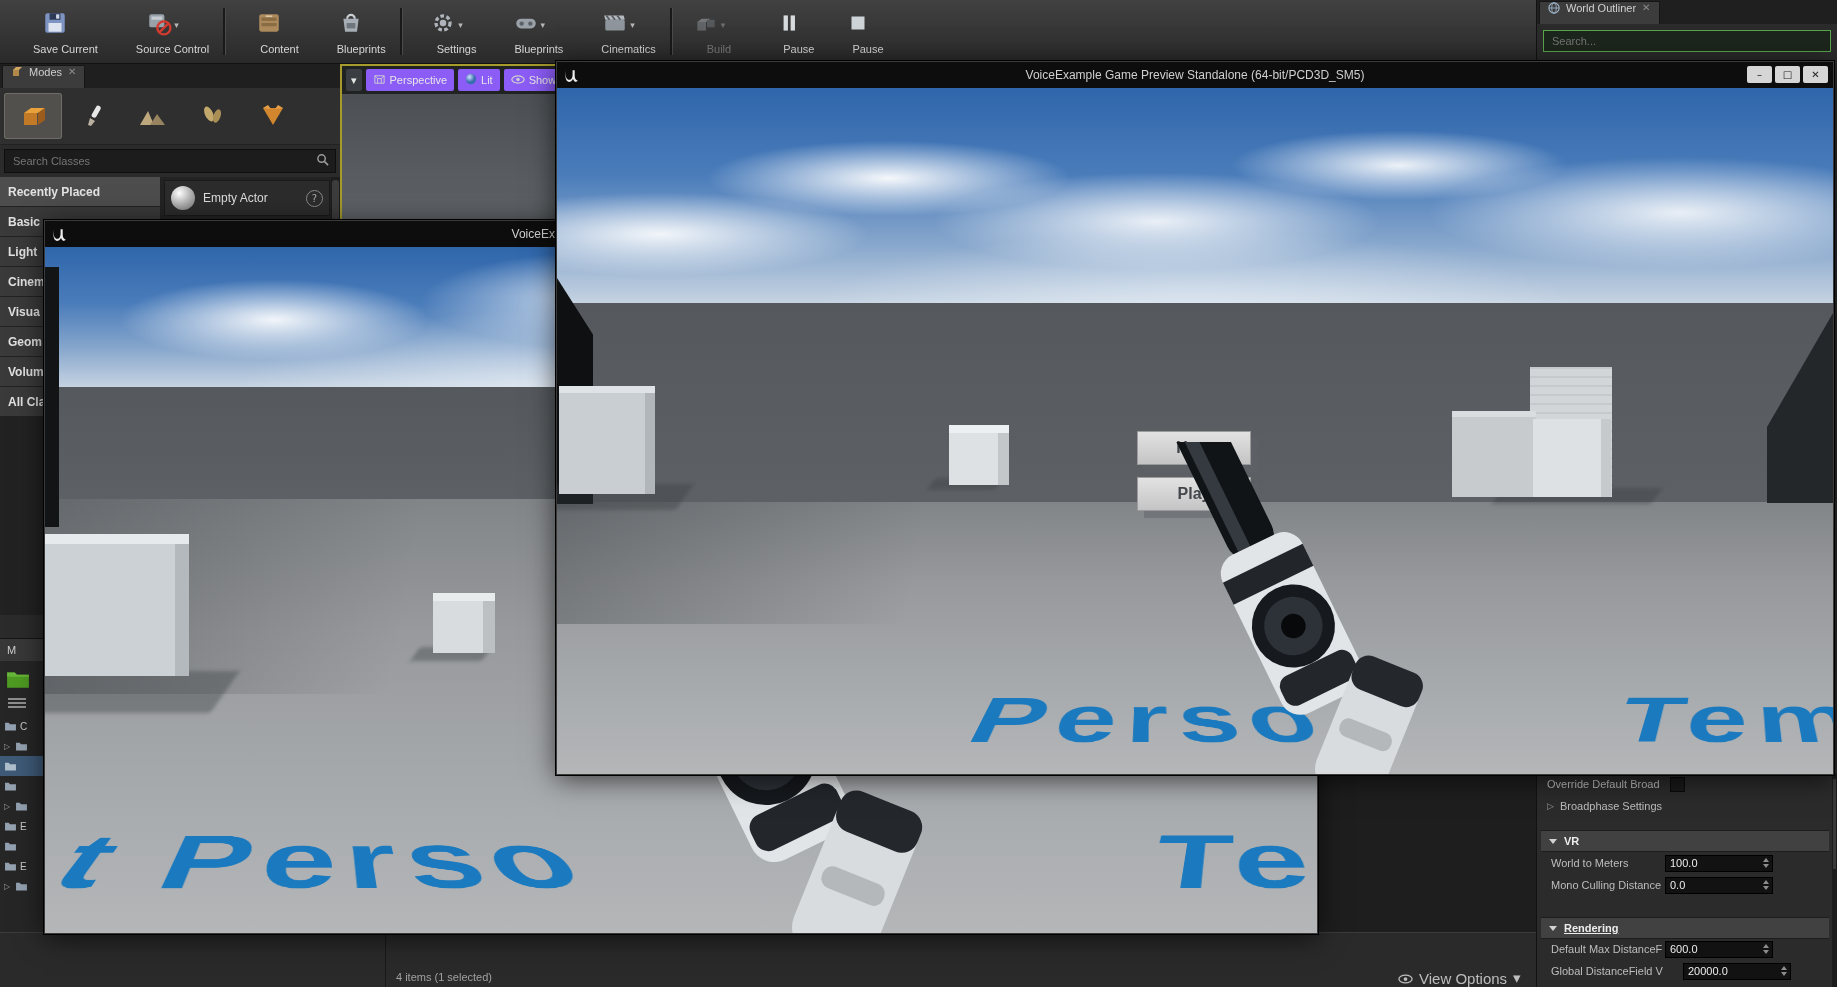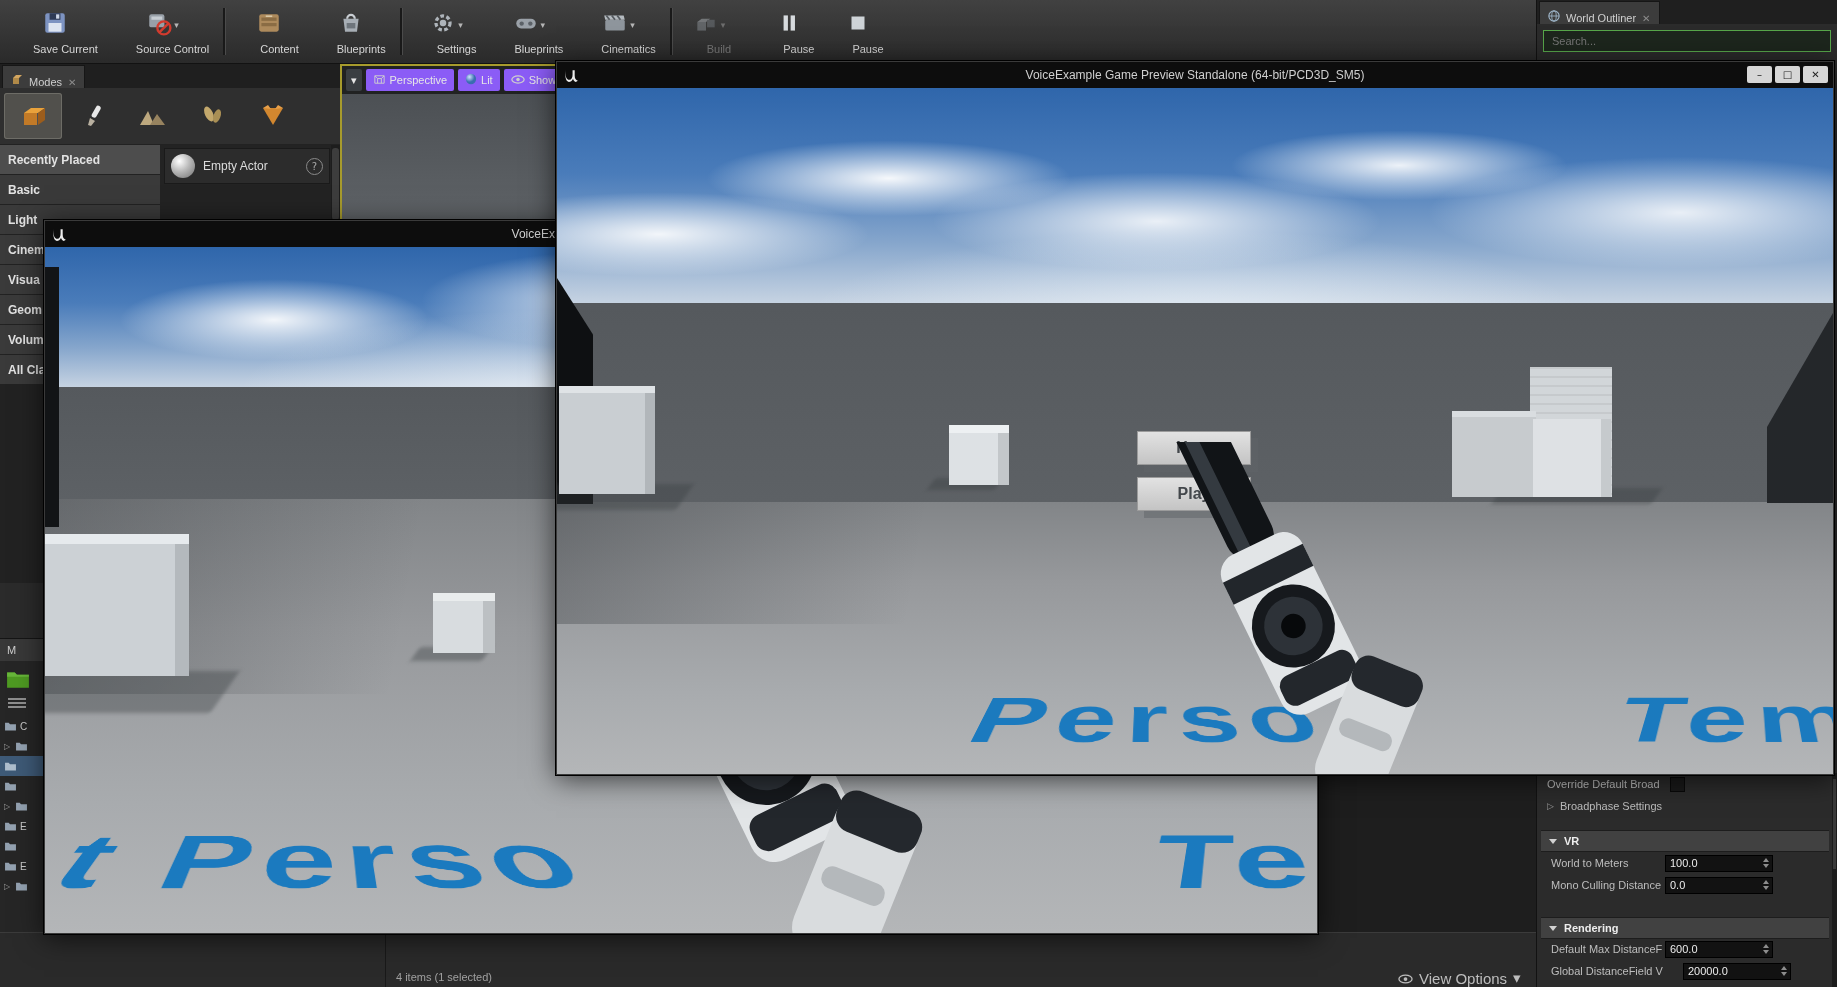--- a/index.html
+++ b/index.html
@@ -18,21 +18,21 @@
   .tbtn svg{width:26px;height:26px;}
   .tlabel{font-size:11px;color:#d6d6d6;white-space:nowrap;margin-left:20px;}
   .tbtn.disabled{opacity:.42;}
   .drop{font-size:9px;color:#b5b5b5;}
   .tsep{width:2px;margin:8px 5px;background:#191919;border-right:1px solid #4b4b4b;}
 
   
   #modes-panel{position:absolute;left:0;top:64px;width:340px;height:574px;background:#2b2b2b;}
   .tabrow{height:24px;background:#1f1f1f;display:flex;align-items:flex-end;padding-left:2px;}
   .tab{height:22px;background:#3c3c3c;border:1px solid #161616;border-bottom:none;
-    display:flex;align-items:flex-end;gap:6px;padding:0 8px;font-size:11px;color:#cfcfcf;}
+    display:flex;align-items:flex-start;gap:6px;padding:0 8px;font-size:11px;color:#cfcfcf;}
   .tab-x{color:#8c8c8c;font-size:10px;}
   .modes-icons{height:52px;display:flex;align-items:center;padding:2px 4px;gap:2px;background:#2f2f2f;border-bottom:1px solid #222;}
   .mode-cell{width:58px;height:46px;display:flex;align-items:center;justify-content:center;border-radius:3px;}
   .mode-cell.active{background:#51504c;box-shadow:inset 0 0 0 1px #6d6c66;}
   .searchbox{margin:4px;height:22px;background:#1c1c1c;border:1px solid #0e0e0e;
     display:flex;align-items:center;padding:0 6px;gap:4px;}
   .searchbox input{flex:1;background:transparent;border:none;outline:none;color:#a9a9a9;font-size:11px;font-family:inherit;}
   .modes-body{display:flex;height:438px;}
   .cat-col{width:160px;display:flex;flex-direction:column;gap:1px;background:#222;}
   .cat-row{height:29px;background:#3a3a3a;display:flex;align-items:center;padding-left:8px;
@@ -309,20 +309,27 @@
           </svg>
         </div>
       <div class="mode-cell">
           <svg width="28" height="24" viewBox="0 0 28 24">
             <polygon points="4,4 24,4 14,21" fill="#d2872f"></polygon>
             <polygon points="4,4 9,1 12,5" fill="#e8a04a"></polygon>
             <polygon points="24,4 19,1 16,5" fill="#e8a04a"></polygon>
           </svg>
         </div>
     </div>
+    <div class="searchbox">
+      <input type="text" placeholder="Search Classes" style="">
+      <span><svg width="13" height="13" viewBox="0 0 14 14">
+            <circle cx="6" cy="6" r="4" fill="none" stroke="#9a9a9a" stroke-width="1.6"></circle>
+            <line x1="9" y1="9" x2="13" y2="13" stroke="#9a9a9a" stroke-width="1.8"></line>
+          </svg></span>
+    </div>
     <div class="modes-body">
       <div class="cat-col">
         <div class="cat-row selected">Recently Placed</div>
         <div class="cat-row">Basic</div>
         <div class="cat-row">Light</div>
         <div class="cat-row">Cinem</div>
         <div class="cat-row">Visua</div>
         <div class="cat-row">Geom</div>
         <div class="cat-row">Volum</div>
         <div class="cat-row">All Cla</div>
@@ -503,21 +510,21 @@
         <span class="prop-label">Mono Culling Distance</span>
         <span class="spin">
           <span>0.0</span>
           <span class="arrows">
               <span class="sp-up"></span>
               <span class="sp-dn"></span>
             </span>
         </span>
       </div>
 
-      <div class="d-abs d-section" style="top:144px;">
+      <div class="d-abs d-section" style="top:144px;text-decoration:underline;">
         <span class="tri-down"></span>
         <span>Rendering</span>
       </div>
       <div class="d-abs" style="left:14px;top:168px;height:16px;">
         <span class="prop-label">Default Max DistanceF</span>
         <span class="spin">
           <span>600.0</span>
           <span class="arrows">
               <span class="sp-up"></span>
               <span class="sp-dn"></span>

